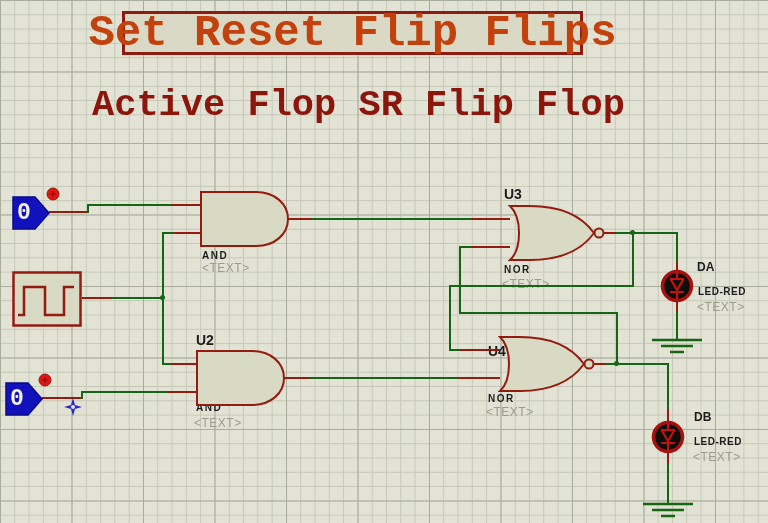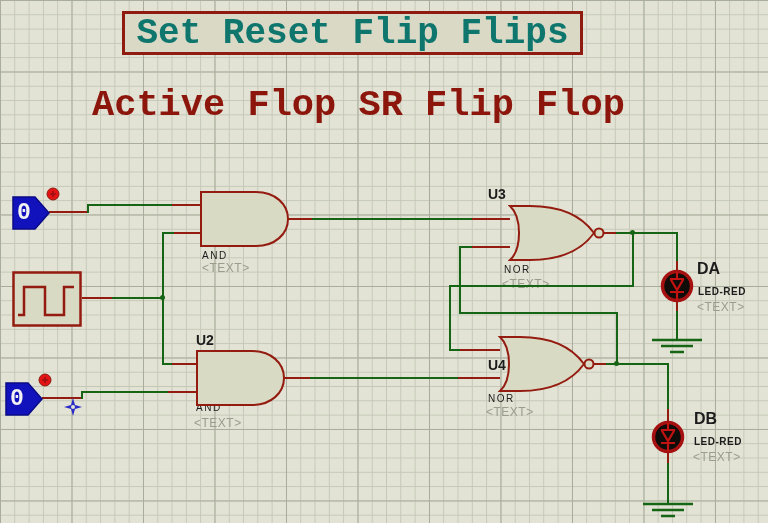--- a/index.html
+++ b/index.html
@@ -14,37 +14,37 @@
     background-size:71.5px 71.5px,71.5px 71.5px,14.3px 14.3px,14.3px 14.3px;
     font-family:"Liberation Sans",sans-serif;
   }
   .titlebox{
     position:absolute;left:122px;top:11px;width:461px;height:44px;
     border:3px solid #8e1a10;background:#d9d9c5;box-sizing:border-box;
     display:flex;align-items:center;justify-content:center;z-index:4;
   }
   .titletext{
     font-family:"Liberation Mono",monospace;font-weight:bold;
-    font-size:36px;color:#0f766e;white-space:nowrap;letter-spacing:0px;text-align:center;
+    font-size:44px;color:#c2410c;white-space:nowrap;letter-spacing:0px;text-align:center;
   }
   .subtitle{
     position:absolute;left:92px;top:84px;z-index:4;
     font-family:"Liberation Mono",monospace;font-weight:bold;
     font-size:37px;color:#8c150c;white-space:nowrap;
   }
   .w{position:absolute;background:#156515;z-index:2;}
   .wh{height:2px;}
   .wv{width:2px;}
   .wr{background:#941b10;}
   .dot{position:absolute;width:5px;height:5px;background:#156515;border-radius:50%;z-index:2;}
   .cmp{position:absolute;z-index:3;}
   .lbl{position:absolute;color:#1c1c1c;white-space:nowrap;z-index:1;}
   .ref{font-size:14px;font-weight:bold;}
-  .reflg{font-size:16px;font-weight:bold;}
-  .typ{font-size:10px;font-weight:normal;letter-spacing:1.5px;}
+  .reflg{font-size:12px;font-weight:bold;}
+  .typ{font-size:10px;font-weight:bold;letter-spacing:1.5px;}
   .mdl{font-size:10px;font-weight:bold;letter-spacing:0.5px;}
   .ghost{font-size:12px;color:#9a9c8e;letter-spacing:0.5px;}
   .pinval{
     position:absolute;z-index:4;color:#f2f2f2;width:22px;text-align:center;
     font-family:"Liberation Mono",monospace;font-weight:bold;font-size:23px;
   }
 </style>
 </head>
 <body>
 
@@ -56,25 +56,25 @@
   <div class="subtitle">Active Flop SR Flip Flop</div>
 
   <div class="lbl ref" style="left:202px;top:188px;">U1</div>
   <div class="lbl typ" style="left:202px;top:250px;">AND</div>
   <div class="lbl ghost" style="left:202px;top:261px;">&lt;TEXT&gt;</div>
 
   <div class="lbl ref" style="left:196px;top:332px;">U2</div>
   <div class="lbl typ" style="left:196px;top:402px;">AND</div>
   <div class="lbl ghost" style="left:194px;top:416px;">&lt;TEXT&gt;</div>
 
-  <div class="lbl ref" style="left:488px;top:186px;">U3</div>
+  <div class="lbl ref" style="left:504px;top:186px;">U3</div>
   <div class="lbl typ" style="left:504px;top:264px;">NOR</div>
   <div class="lbl ghost" style="left:502px;top:277px;">&lt;TEXT&gt;</div>
 
-  <div class="lbl ref" style="left:488px;top:329px;margin-top:28px;">U4</div>
+  <div class="lbl ref" style="left:488px;top:315px;margin-top:28px;">U4</div>
   <div class="lbl typ" style="left:488px;top:393px;">NOR</div>
   <div class="lbl ghost" style="left:486px;top:405px;">&lt;TEXT&gt;</div>
 
   <div class="lbl reflg" style="left:697px;top:260px;">DA</div>
   <div class="lbl mdl" style="left:698px;top:286px;">LED-RED</div>
   <div class="lbl ghost" style="left:697px;top:300px;">&lt;TEXT&gt;</div>
 
   <div class="lbl reflg" style="left:694px;top:410px;">DB</div>
   <div class="lbl mdl" style="left:694px;top:436px;">LED-RED</div>
   <div class="lbl ghost" style="left:693px;top:450px;">&lt;TEXT&gt;</div>

